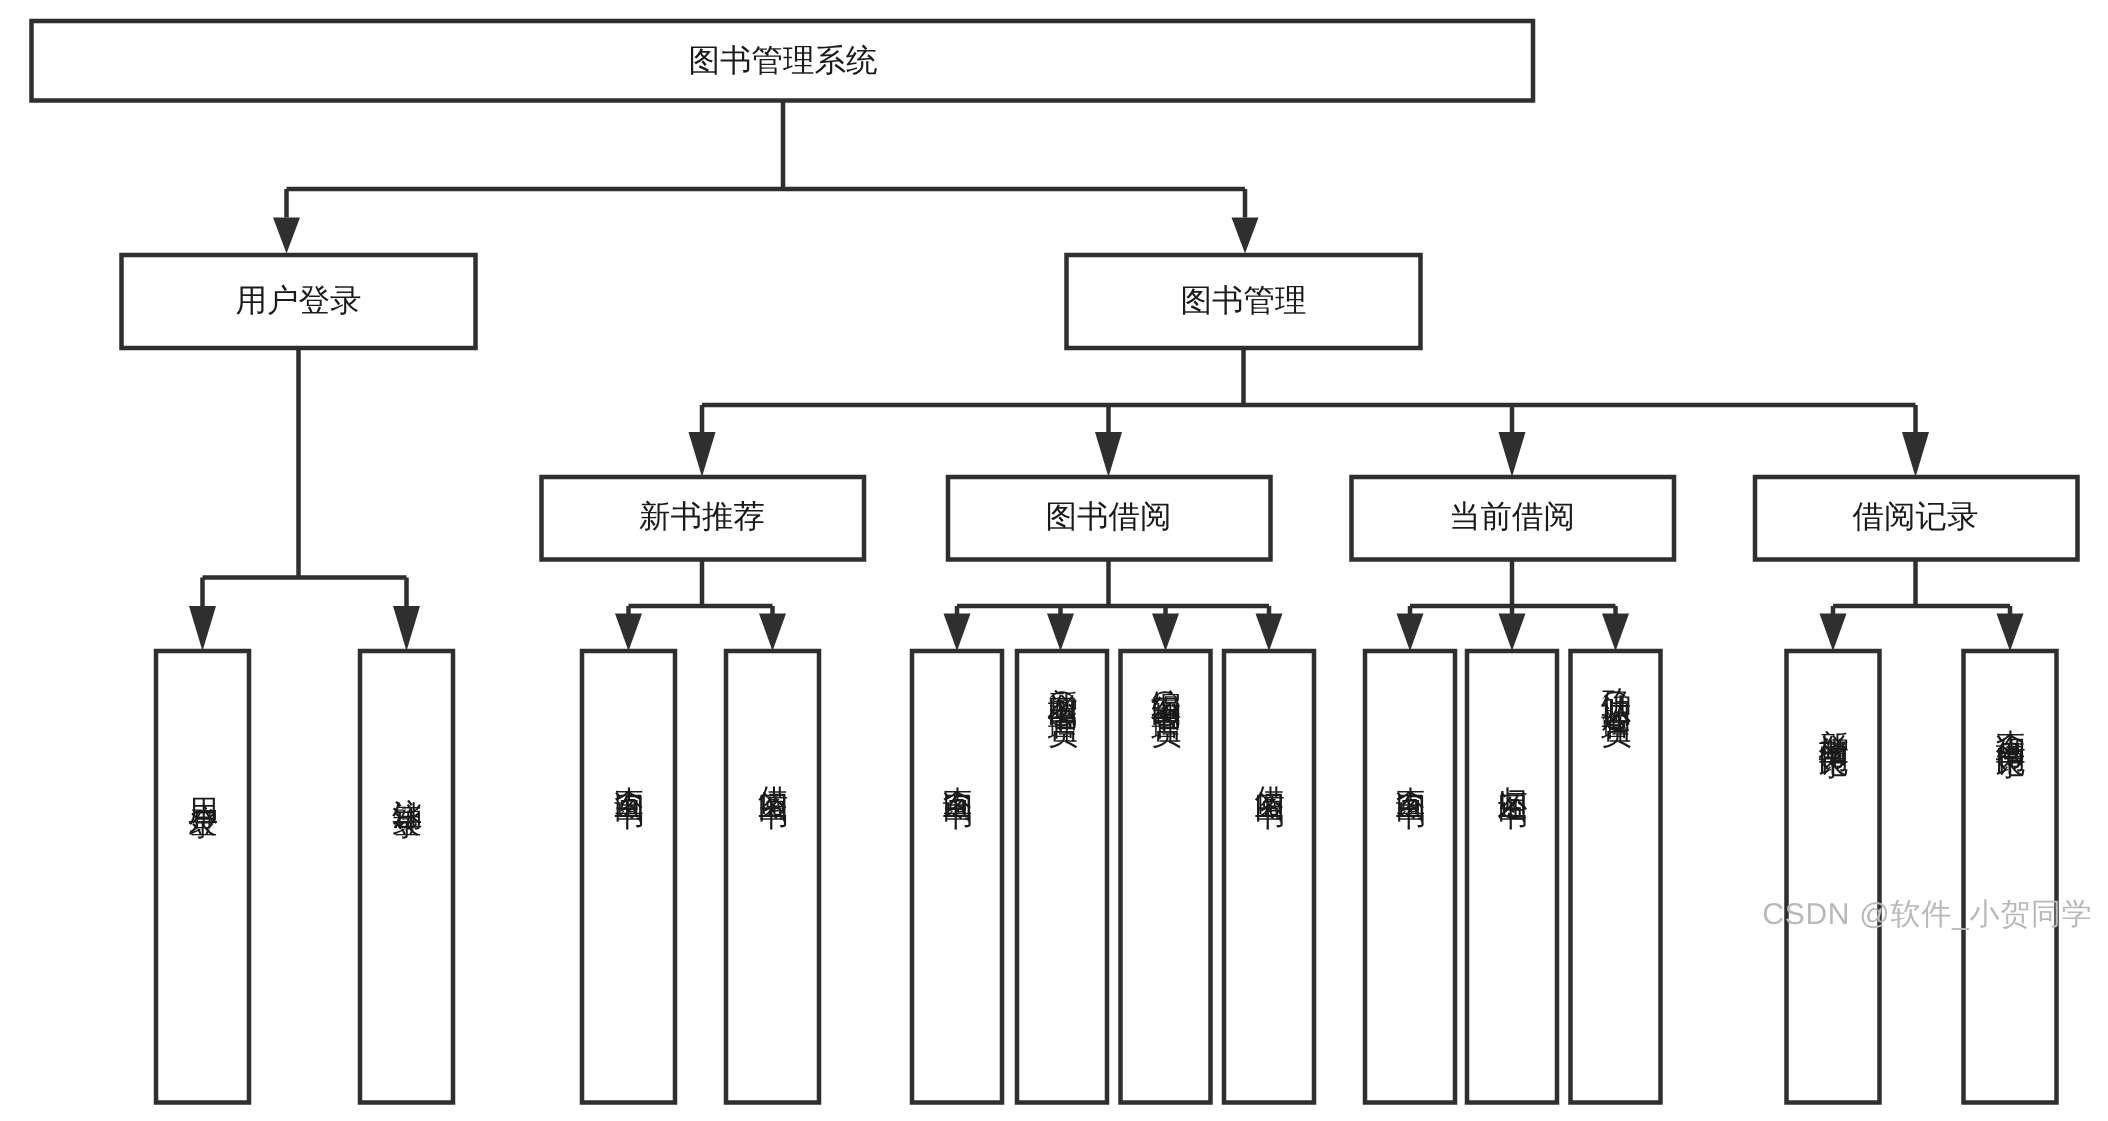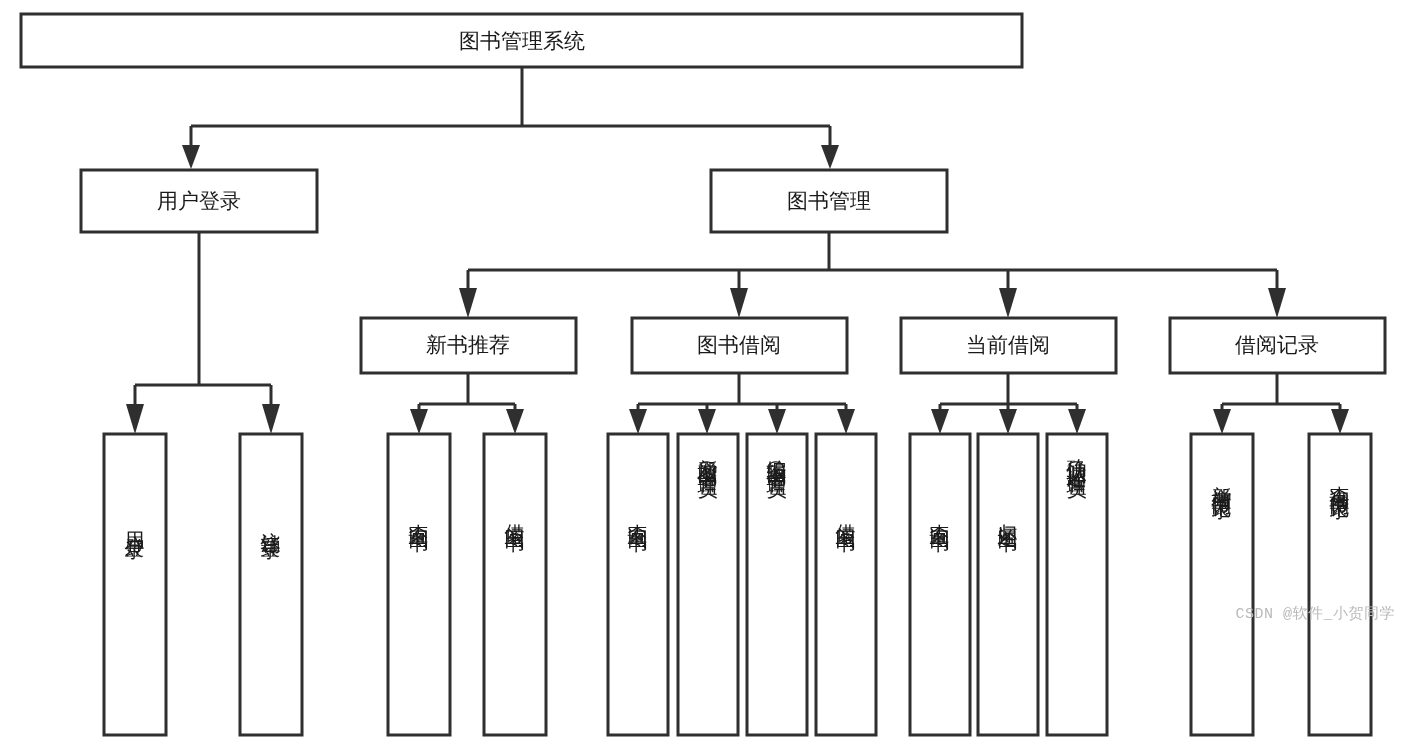--- a/index.html
+++ b/index.html
@@ -52,22 +52,22 @@
     writing-mode: vertical-rl;
     text-orientation: upright;
     letter-spacing: 3px;
     text-anchor: start;
     dominant-baseline: auto;
   }
   .watermark {
     position: absolute;
     right: 10px;
     bottom: 6px;
-    font-family: Liberation Mono, monospace;
-    font-size: 15px;
+    font-family: Liberation Sans, sans-serif;
+    font-size: 20px;
     color: #b9b9b9;
     white-space: nowrap;
     letter-spacing: 0.5px;
     pointer-events: none;
   }
 </style>
 </head>
 <body>
 
 <div id="diagram-root">

